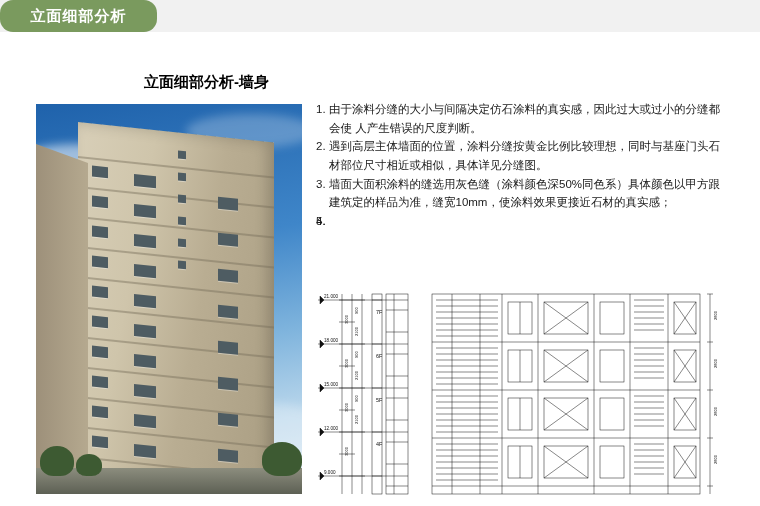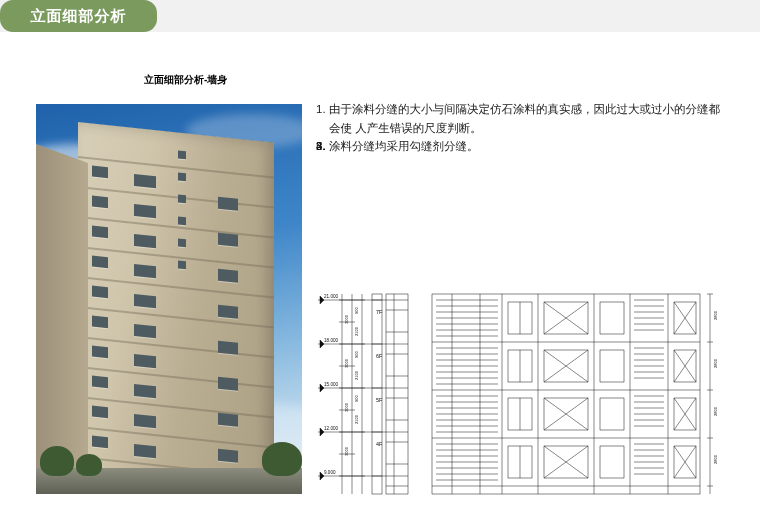--- a/index.html
+++ b/index.html
@@ -40,21 +40,21 @@
     font-size: 15px;
     font-weight: bold;
     letter-spacing: 1px;
   }
 
   
   .slide-title {
     position: absolute;
     left: 144px;
     top: 73px;
-    font-size: 10px;
+    font-size: 15px;
     font-weight: bold;
     color: #000;
   }
 
   
   .photo {
     position: absolute;
     left: 36px;
     top: 104px;
     width: 266px;
@@ -271,30 +271,31 @@
 </div>
 
 <div class="text-block">
   <ul class="text-list">
     <li>
       <span class="num">1.</span>
       <span>由于涂料分缝的大小与间隔决定仿石涂料的真实感，因此过大或过小的分缝都会使 人产生错误的尺度判断。</span>
     </li>
     <li>
       <span class="num">2.</span>
+      <span>遇到高层主体墙面的位置，涂料分缝按黄金比例比较理想，同时与基座门头石材部位尺寸相近或相似，具体详见分缝图。</span>
     </li>
     <li>
       <span class="num">3.</span>
+      <span>墙面大面积涂料的缝选用灰色缝（涂料颜色深50%同色系）具体颜色以甲方跟建筑定的样品为准，缝宽10mm，使涂料效果更接近石材的真实感；</span>
     </li>
     <li>
       <span class="num">4.</span>
     </li>
     <li>
       <span class="num">5.</span>
-      <span>涂料分缝均采用勾缝剂分缝。</span>
     </li>
   </ul>
 </div>
 
 <div class="drawings">
 
   <div class="dwg dwg-left">
     <svg width="104" height="212" viewBox="0 0 104 212">
       <g stroke="#111" stroke-width="0.5" fill="none">
 

